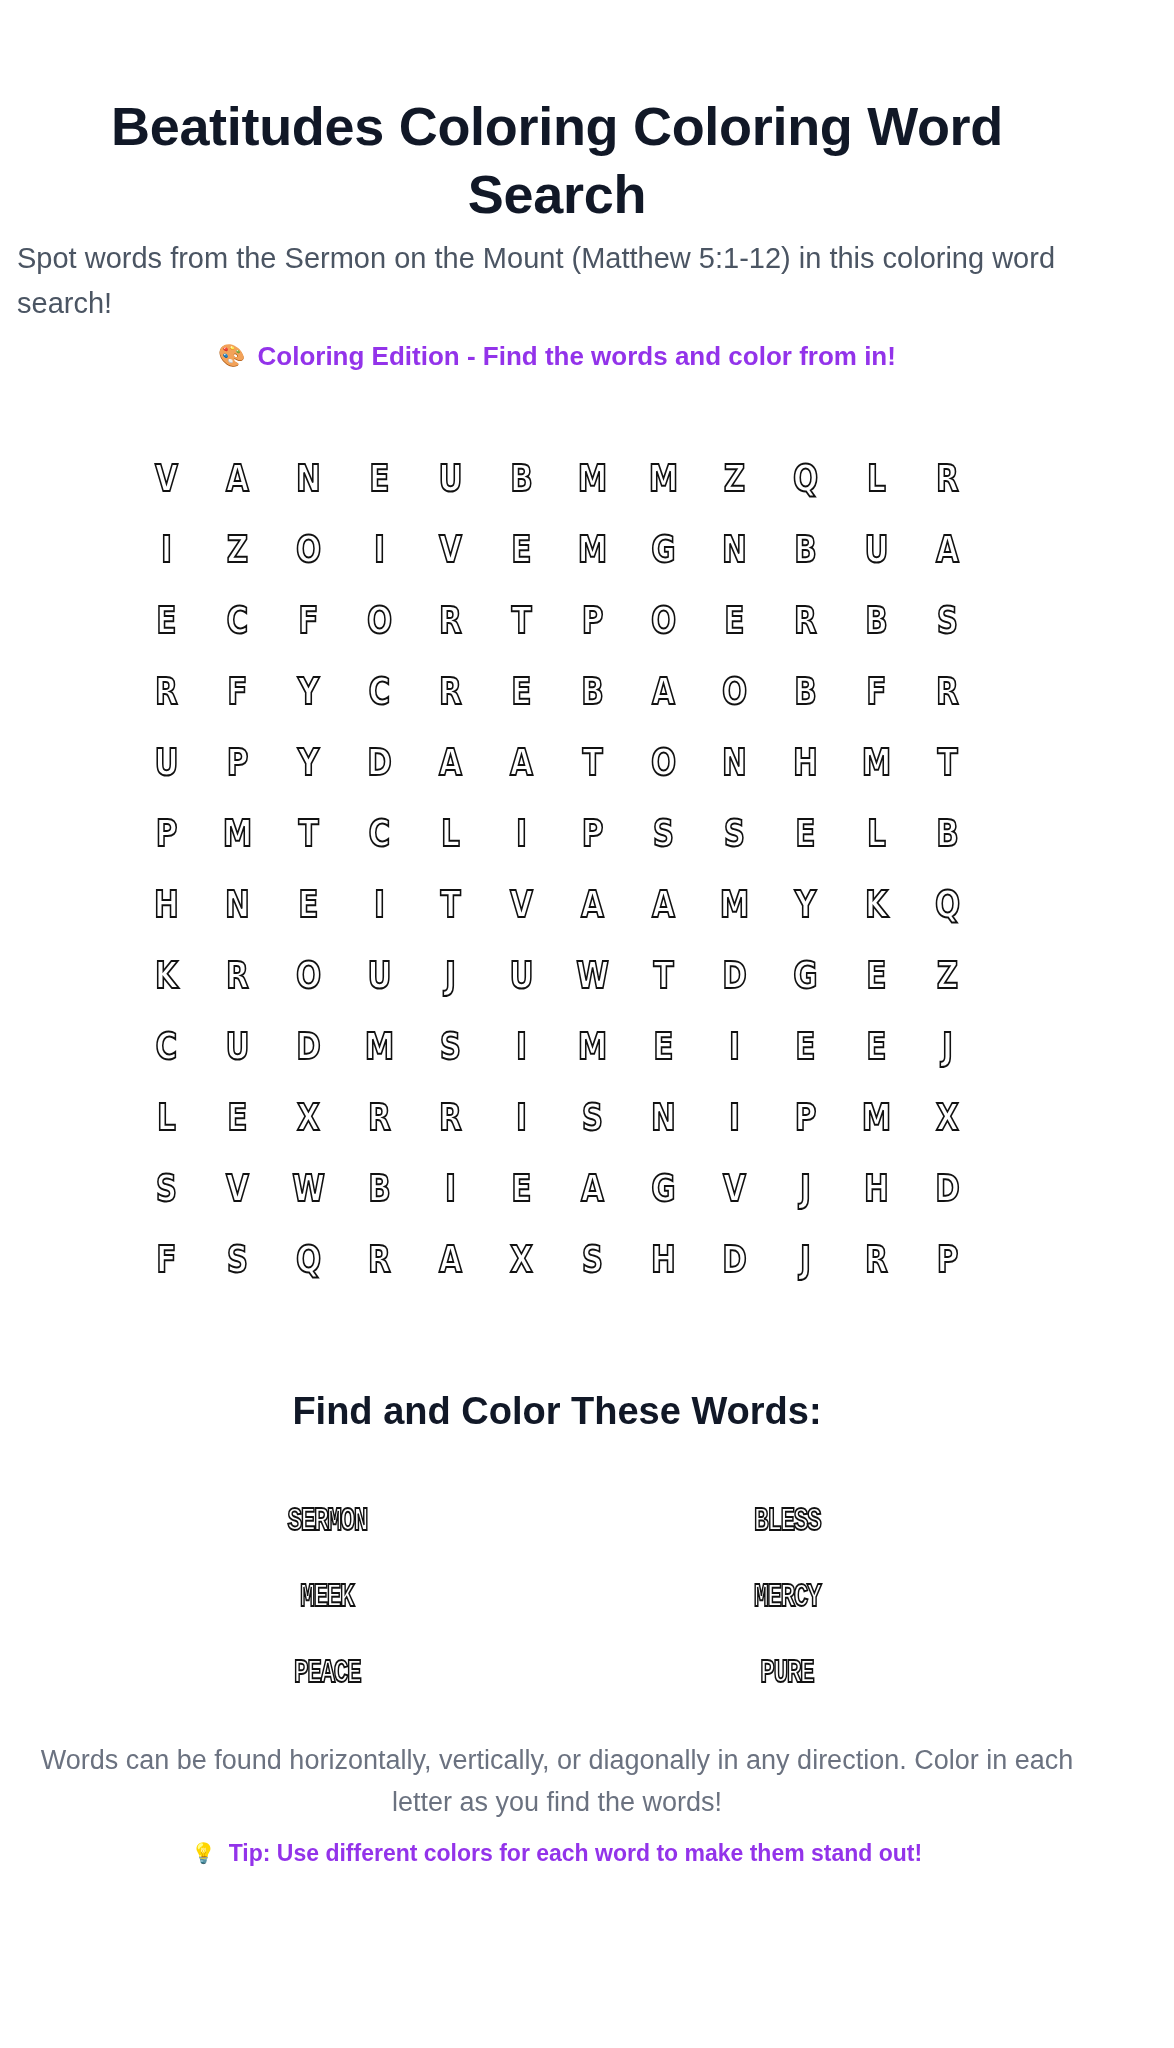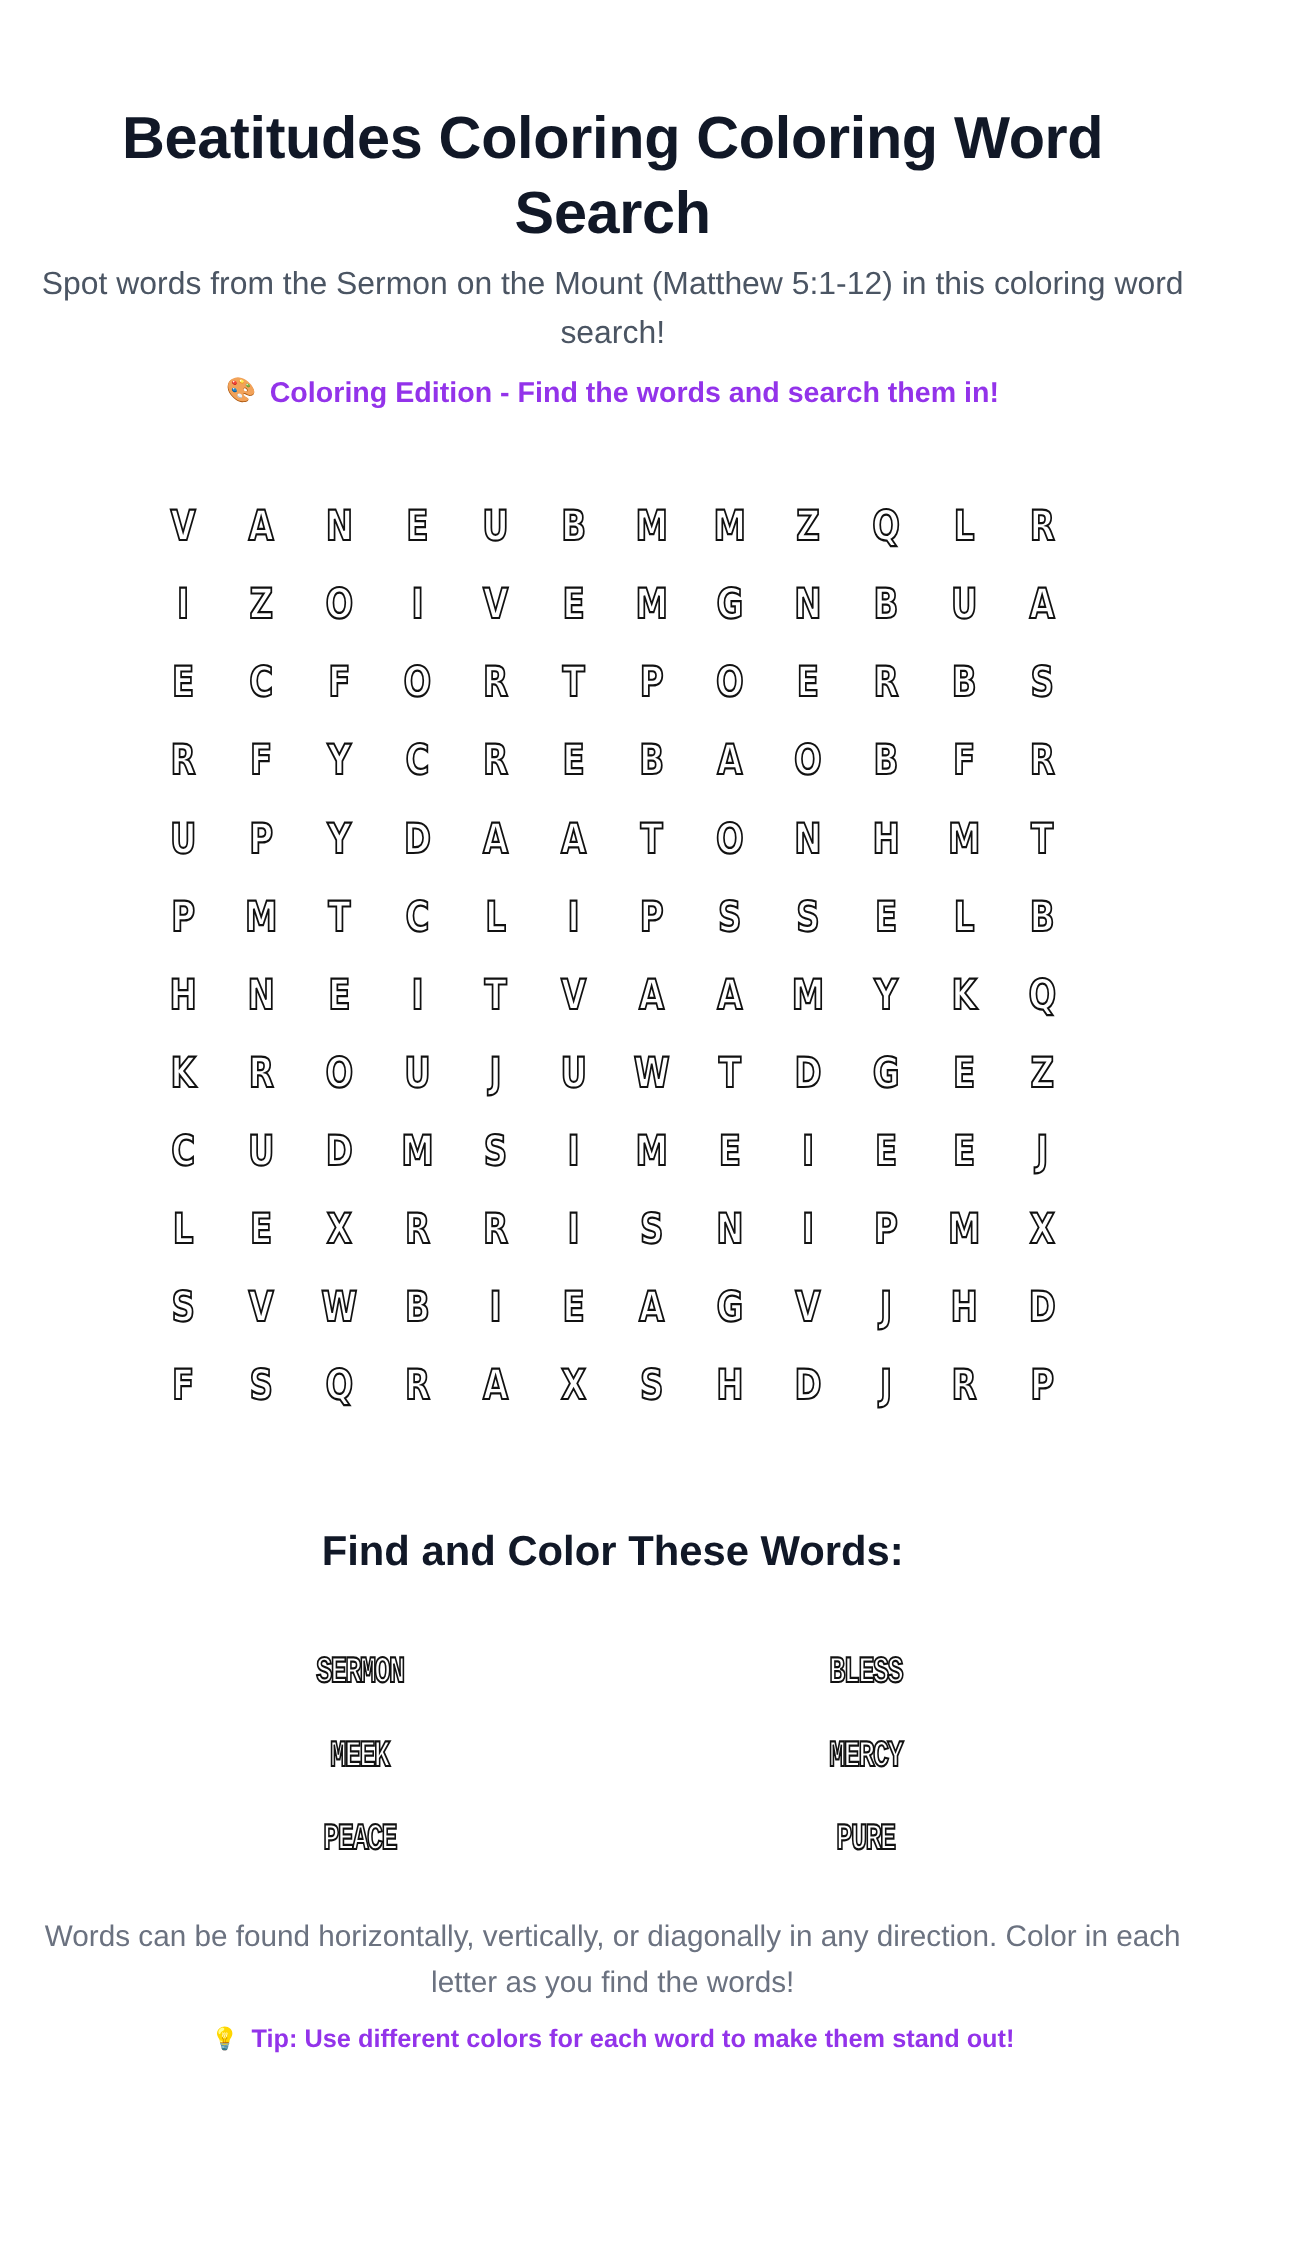--- a/index.html
+++ b/index.html
@@ -23,21 +23,21 @@
       line-height: 68px;
       text-align: center;
       color: #111827;
       width: 900px;
       letter-spacing: -0.3px;
     }
     .subtitle {
       margin-top: 8px;
       font-size: 29px;
       line-height: 45px;
-      text-align: center;
+      text-align: left;
       color: #4b5563;
       width: 1080px;
     }
     .edition {
       margin-top: 12px;
       font-size: 26px;
       line-height: 36px;
       font-weight: 600;
       color: #9333ea;
       display: flex;
@@ -118,21 +118,21 @@
     }
   </style>
 </head>
 <body>
 
 <div class="page">
   <h1 class="title">Beatitudes Coloring Coloring Word Search</h1>
   <p class="subtitle">Spot words from the Sermon on the Mount (Matthew 5:1-12) in this coloring word search!</p>
   <div class="edition">
     <span class="icon">🎨</span>
-    <span>Coloring Edition - Find the words and search them in!</span>
+    <span>Coloring Edition - Find the words and color from in!</span>
   </div>
 
   <div class="grid" id="letter-grid">
       <div class="cell">V</div>
       <div class="cell">A</div>
       <div class="cell">N</div>
       <div class="cell">E</div>
       <div class="cell">U</div>
       <div class="cell">B</div>
       <div class="cell">M</div>

